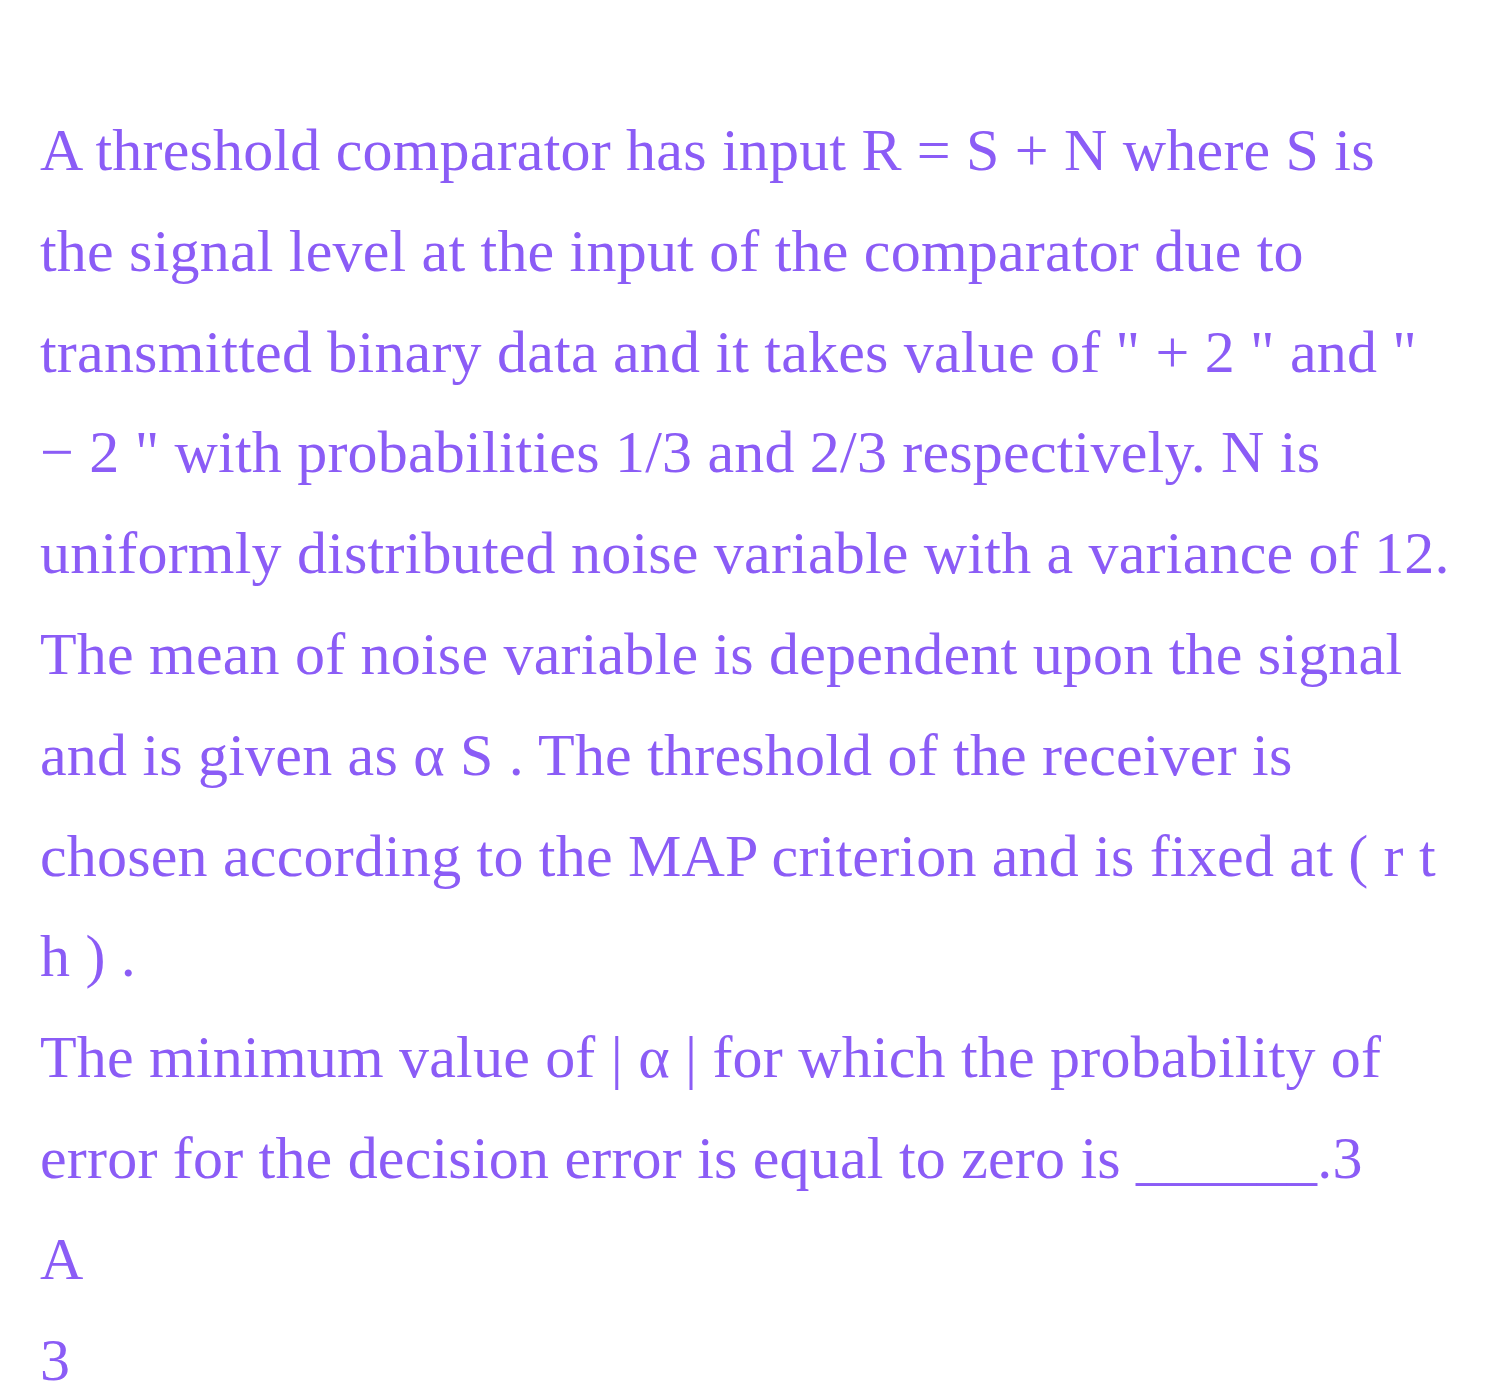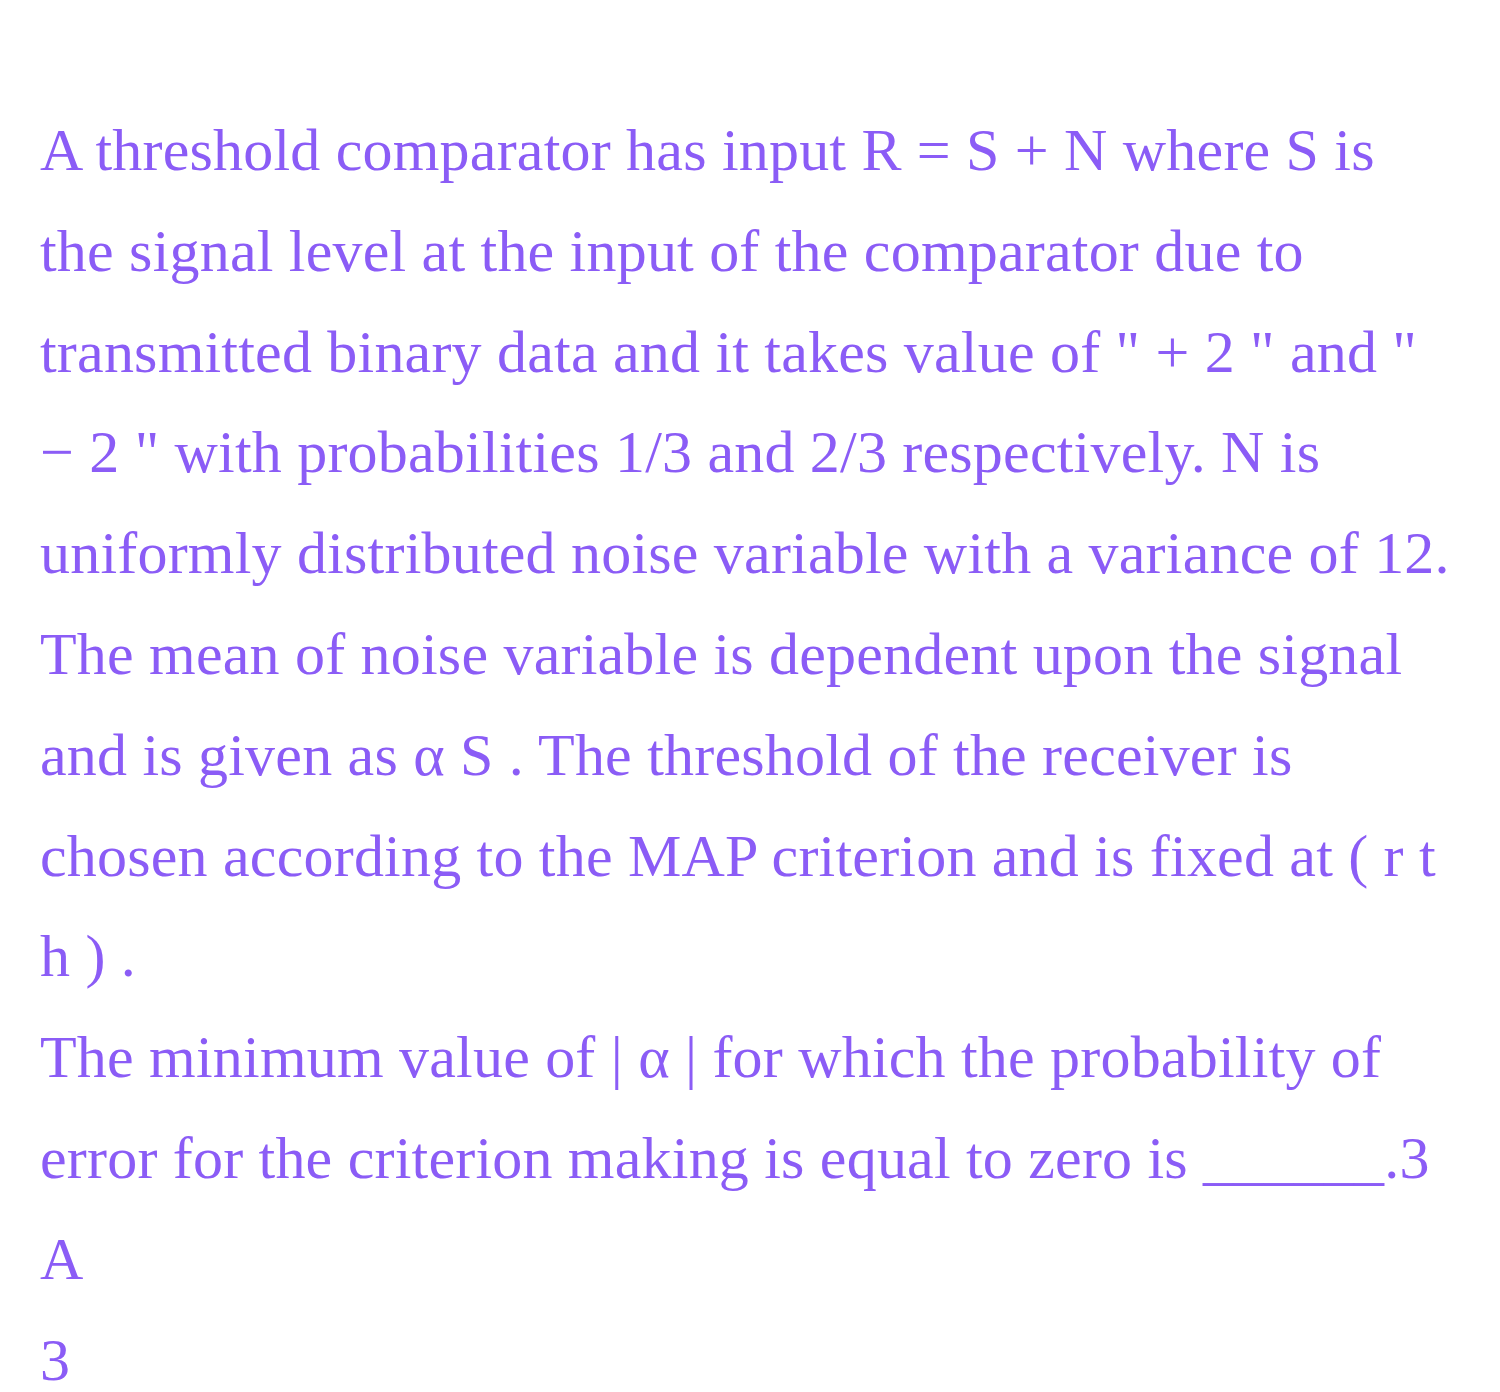--- a/index.html
+++ b/index.html
@@ -30,17 +30,17 @@
     .para {
       margin: 0;
     }
   </style>
 </head>
 <body>
 
 <div class="page">
   <div class="body-text">
     <p class="para">A threshold comparator has input R = S + N where S is the signal level at the input of the comparator due to transmitted binary data and it takes value of " + 2 " and " − 2 " with probabilities 1/3 and 2/3 respectively. N is uniformly distributed noise variable with a variance of 12. The mean of noise variable is dependent upon the signal and is given as α S . The threshold of the receiver is chosen according to the MAP criterion and is fixed at ( r t h ) .</p>
-    <p class="para">The minimum value of | α | for which the probability of error for the criterion making is equal to zero is ______.3</p>
+    <p class="para">The minimum value of | α | for which the probability of error for the decision error is equal to zero is ______.3</p>
     <p class="para">A</p>
     <p class="para">3</p>
   </div>
 </div>
 
 </body></html>

